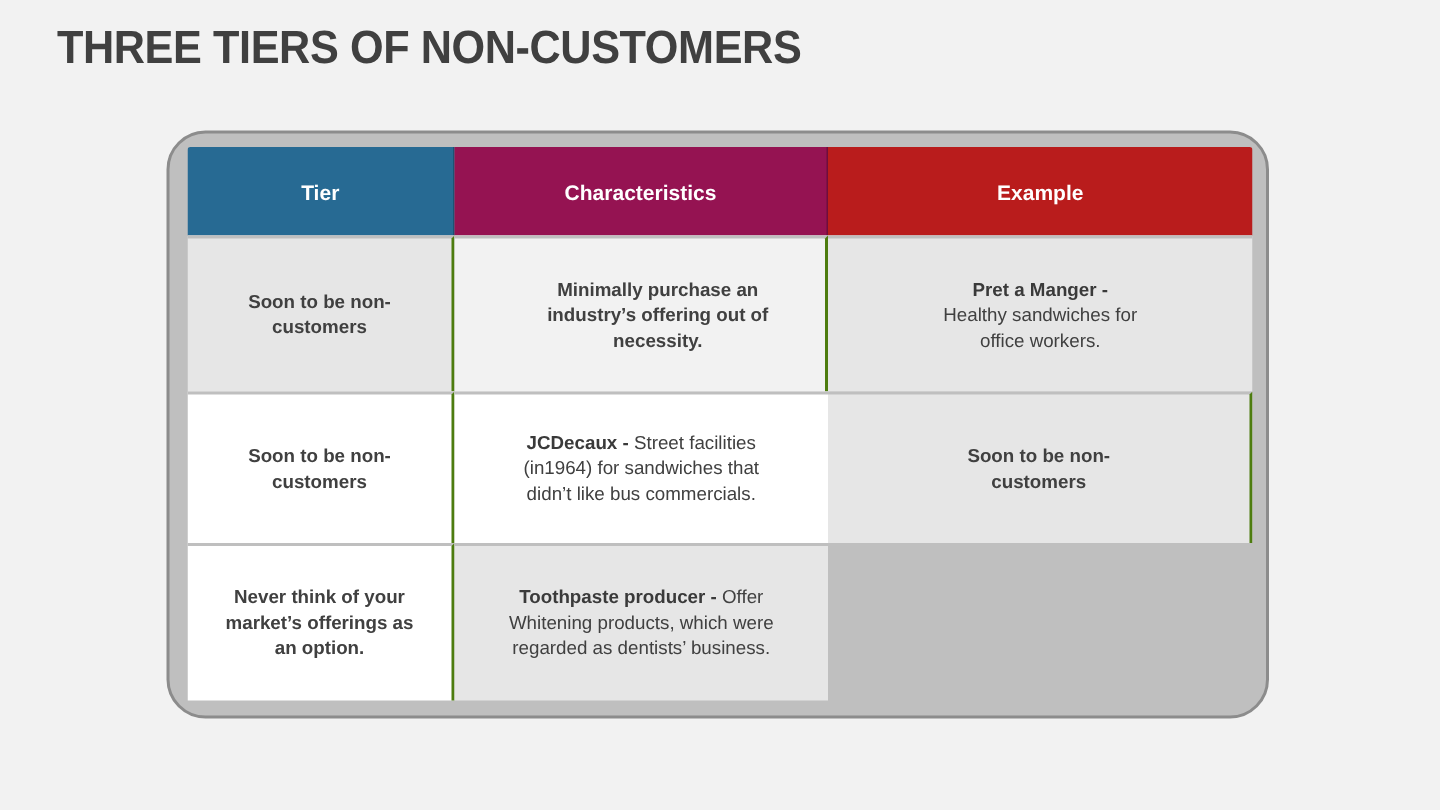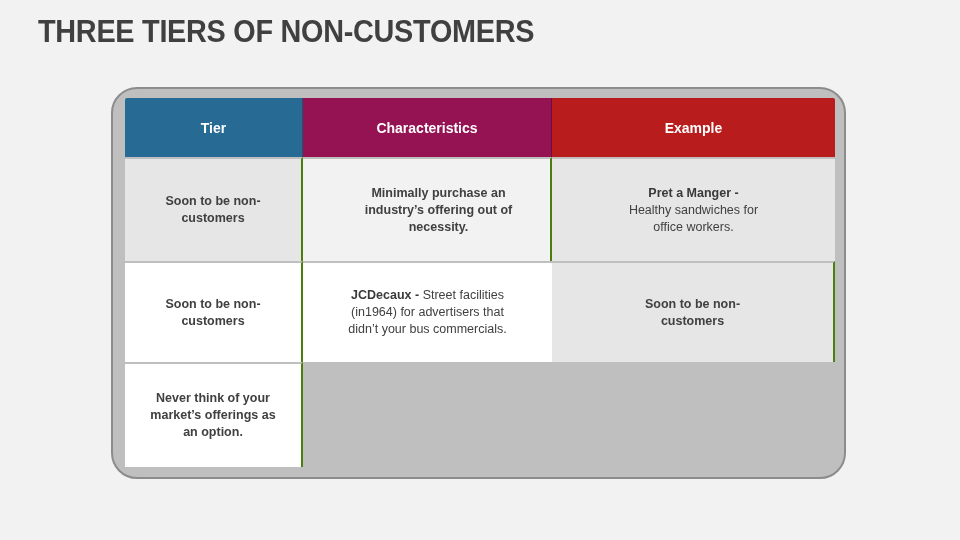--- a/index.html
+++ b/index.html
@@ -76,23 +76,28 @@
       <b>Pret a Manger -</b><br>
       <span>Healthy sandwiches for office workers.</span>
     </div>
   </div>
 
   <div class="cell c1 white">
     <div class="inner">Soon to be non-customers</div>
   </div>
   <div class="cell c3 white">
     <div class="inner" style="max-width:185px">
-      <b>JCDecaux -</b><span> Street facilities (in1964) for advertisers that didn’t your bus commercials.</span>
+      <b>JCDecaux -</b><span> Street facilities (in1964) for sandwiches that didn’t like bus commercials.</span>
     </div>
   </div>
 
   <div class="cell c1 gray">
     <div class="inner">Soon to be non-customers</div>
   </div>
   <div class="cell c2 white">
     <div class="inner" style="max-width:135px">Never think of your market’s offerings as an option.</div>
   </div>
+  <div class="cell c3 gray">
+    <div class="inner" style="max-width:200px">
+      <b>Toothpaste producer -</b><span> Offer Whitening products, which were regarded as dentists’ business.</span>
+    </div>
+  </div>
 </div>
 
 </body></html>

